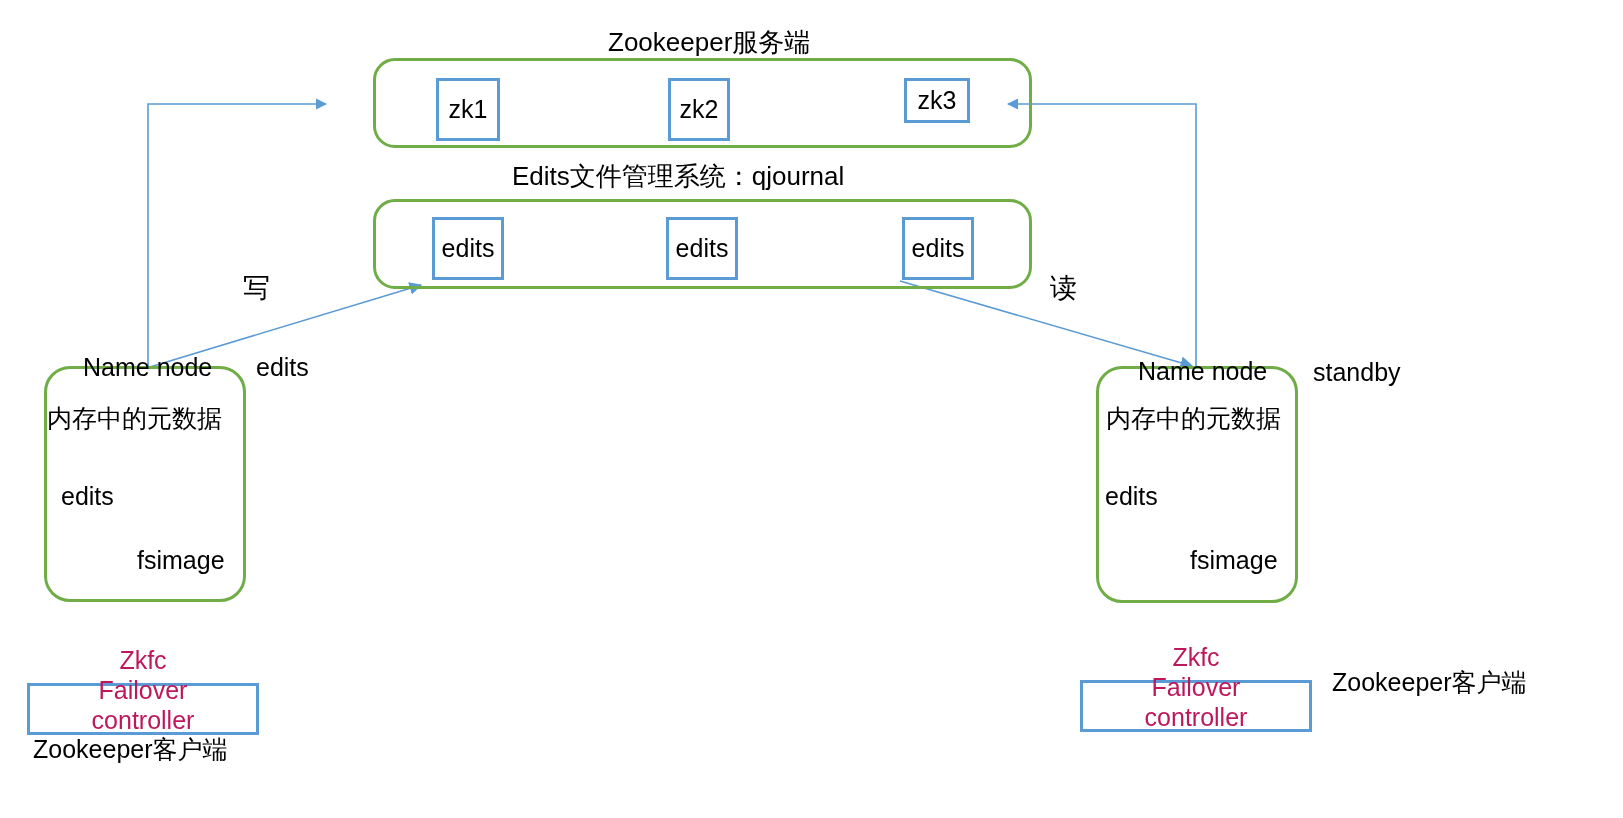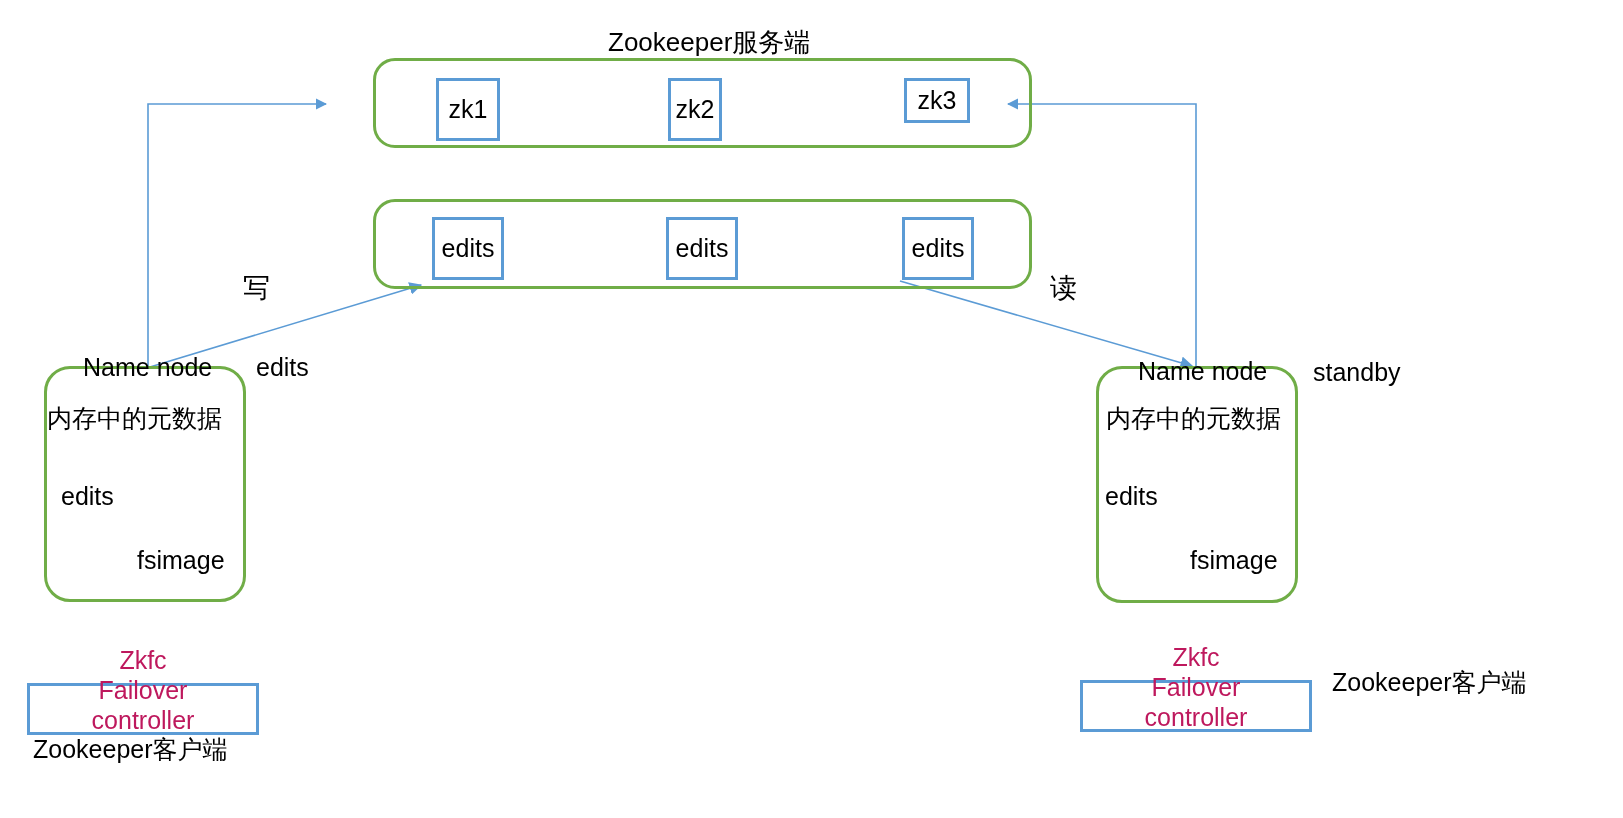--- a/index.html
+++ b/index.html
@@ -108,27 +108,28 @@
     <path d="M 900 281 L 1192 366" fill="none" stroke="#5B9BD5" stroke-width="1.6" marker-end="url(#ah2)"></path>
   </svg>
 
   <div class="caption big" style="left:608px; top:28px;">Zookeeper服务端</div>
 
   <div class="node group-box" style="left:337px; top:58px; width:659px; height:90px;"></div>
 
   <div class="node member-box" style="left:400px; top:78px; width:64px; height:63px;">
     <span>zk1</span>
   </div>
-  <div class="node member-box" style="left:632px; top:78px; width:54px; height:63px;">
+  <div class="node member-box" style="left:632px; top:78px; width:62px; height:63px;">
     <span>zk2</span>
   </div>
   <div class="node member-box" style="left:868px; top:78px; width:66px; height:45px;">
     <span>zk3</span>
   </div>
 
+  <div class="caption big" style="left:512px; top:162px;">Edits文件管理系统：qjournal</div>
 
   <div class="node group-box" style="left:337px; top:199px; width:659px; height:90px;"></div>
 
   <div class="node member-box" style="left:396px; top:217px; width:72px; height:63px;">
     <span>edits</span>
   </div>
   <div class="node member-box" style="left:630px; top:217px; width:72px; height:63px;">
     <span>edits</span>
   </div>
   <div class="node member-box" style="left:866px; top:217px; width:72px; height:63px;">

